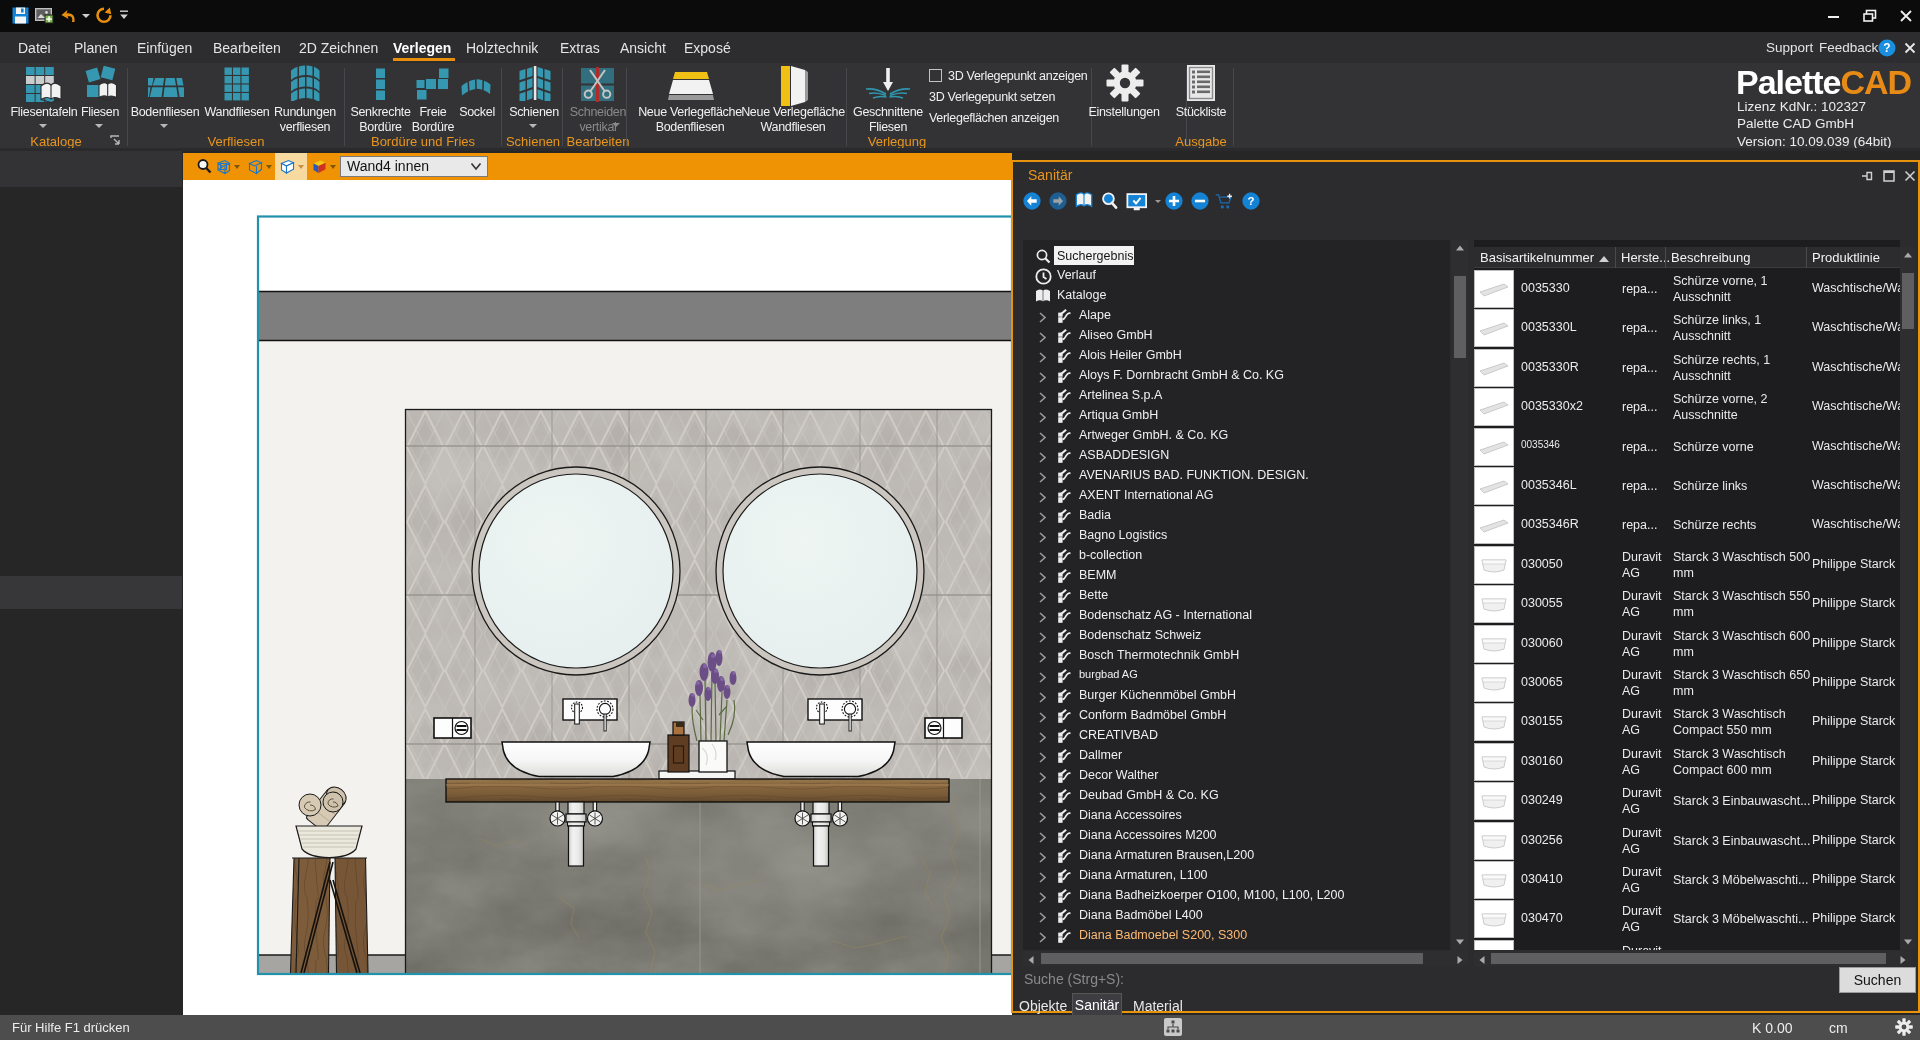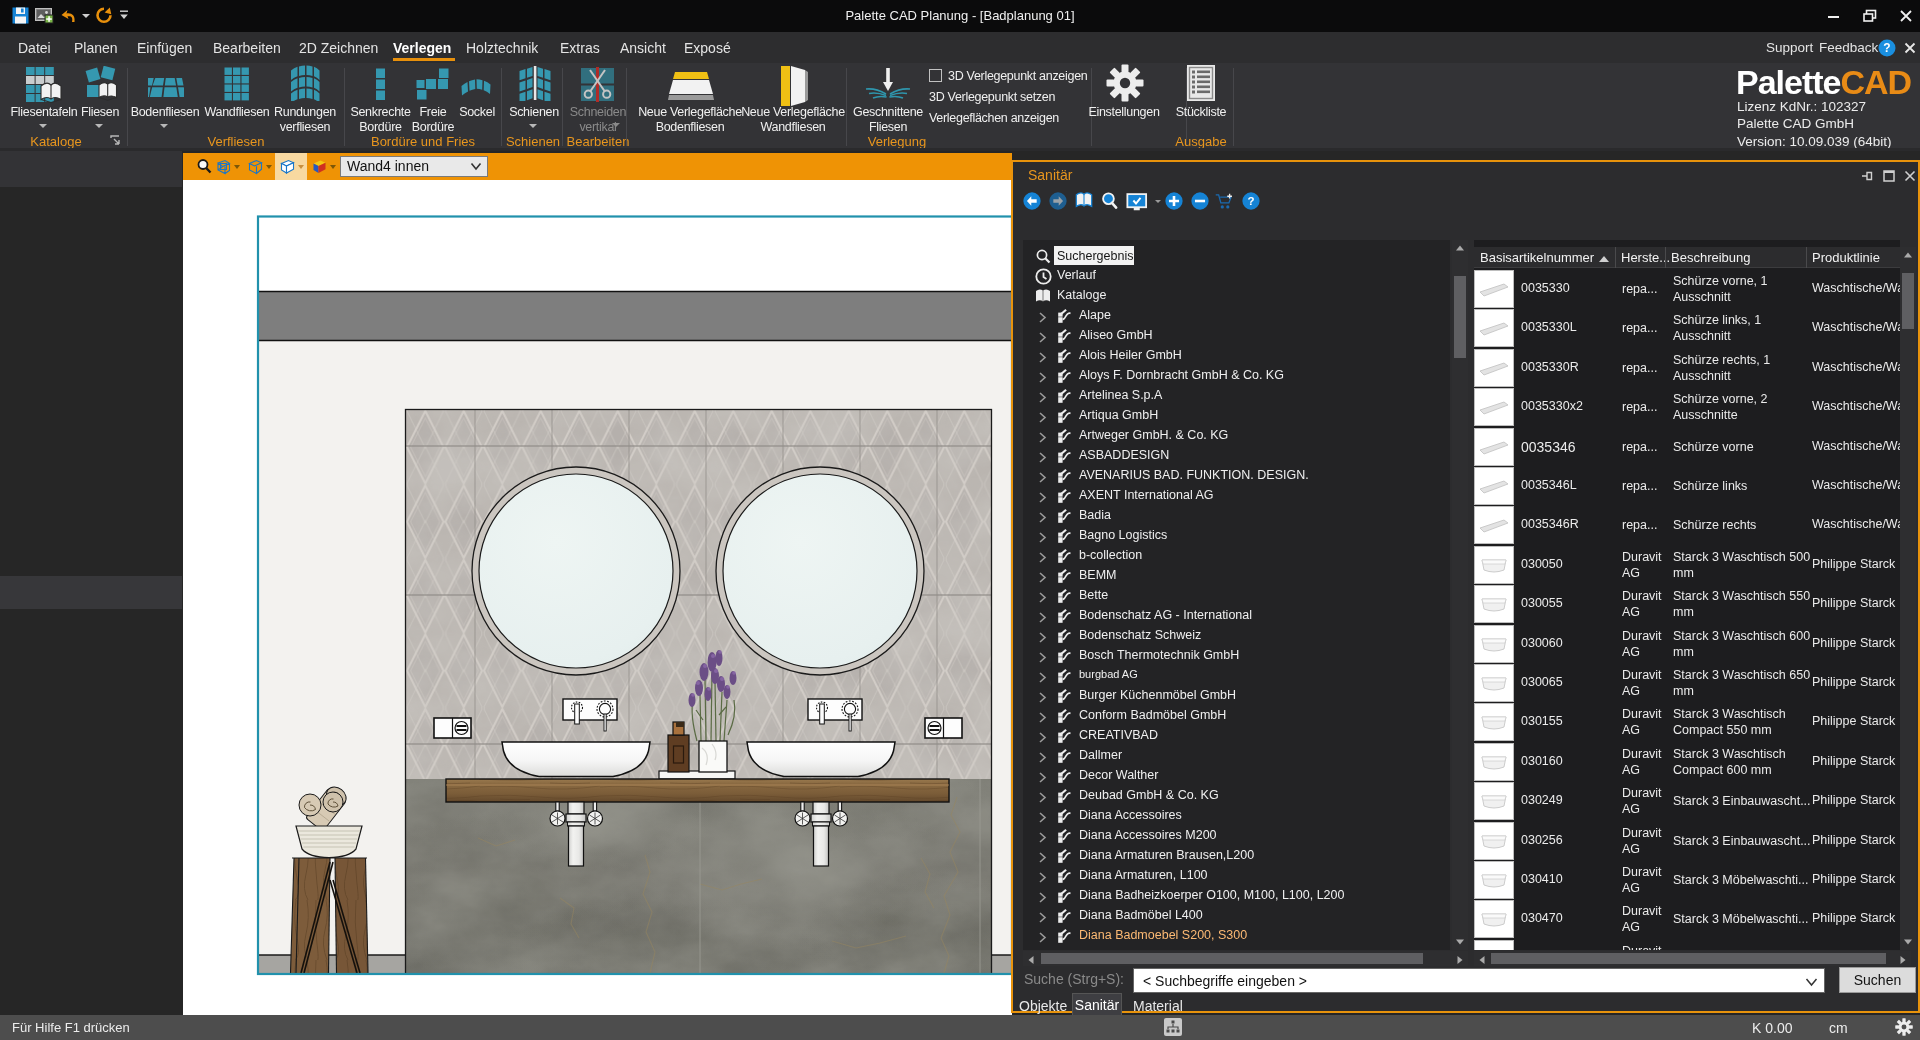--- a/index.html
+++ b/index.html
@@ -55,21 +55,20 @@
   </svg>
   <div class="caret" style="left:82px;top:14px;border-top-color:#cfcfcf"></div>
   <svg class="abs" style="left:96px;top:7px" width="17" height="17" viewBox="0 0 17 17">
     <path d="M8 1.8 A6.5 6.5 0 1 0 14.5 8.3" fill="none" stroke="#e8900c" stroke-width="2.6"></path>
     <path d="M13.8 0.5 L15.3 7.3 L8.6 5.6 Z" fill="#e8900c"></path>
   </svg>
   <svg class="abs" style="left:119px;top:10px" width="10" height="12" viewBox="0 0 10 12">
     <rect x="1" y="0.5" width="8" height="1.4" fill="#cfcfcf"></rect>
     <path d="M1.2 4.5 L8.8 4.5 L5 9 Z" fill="#cfcfcf"></path>
   </svg>
-  <div class="title">Palette CAD Planung - [Badplanung 01]</div>
 
   <svg class="abs" style="left:1826px;top:8px" width="16" height="16" viewBox="0 0 16 16">
       <rect x="2" y="8" width="11" height="2" fill="#f0f0f0"></rect>
     </svg>
   <svg class="abs" style="left:1862px;top:8px" width="16" height="16" viewBox="0 0 16 16">
     <rect x="4.5" y="2.5" width="9" height="7.5" fill="none" stroke="#f0f0f0" stroke-width="1.6"></rect>
     <rect x="2" y="6" width="8.5" height="7" fill="#0b0b0c" stroke="#f0f0f0" stroke-width="1.6"></rect>
   </svg>
   <svg class="abs" style="left:1898px;top:8px" width="16" height="16" viewBox="0 0 16 16">
     <path d="M3 3 L13 13 M13 3 L3 13" stroke="#f0f0f0" stroke-width="1.8"></path>
@@ -1033,21 +1032,21 @@
 <span class="abs" style="left:47px;top:12px;font-size:12.5px;color:#ebebeb">0035330x2</span>
 <span class="abs" style="left:148px;top:12px;font-size:12.5px;color:#ebebeb;line-height:16px">repa...</span>
 <span class="abs" style="left:199px;top:4px;font-size:12.5px;color:#ebebeb;line-height:16px;white-space:nowrap">Schürze vorne, 2<br>Ausschnitte</span>
 <span class="abs" style="left:338px;top:12px;font-size:12.5px;color:#ebebeb;white-space:nowrap">Waschtische/Wa</span>
 </div>
 <div class="abs" style="left:0;top:179.6px;width:426px;height:39.4px;overflow:hidden">
 <svg class="abs" style="left:0px;top:1px" width="40" height="38" viewBox="0 0 40 38">
           <rect x="0.5" y="0.5" width="39" height="37" fill="#ffffff" stroke="#bdbdbd"></rect>
           <path d="M6 22 L30 14 L34 17 L10 26 Z" fill="#e3e3e3" stroke="#c0c0c0" stroke-width="0.8"></path>
         </svg>
-<span class="abs" style="left:47px;top:12px;font-size:14px;color:#ebebeb">0035346</span>
+<span class="abs" style="left:47px;top:12px;font-size:10px;color:#ebebeb">0035346</span>
 <span class="abs" style="left:148px;top:12px;font-size:12.5px;color:#ebebeb;line-height:16px">repa...</span>
 <span class="abs" style="left:199px;top:12px;font-size:12.5px;color:#ebebeb;line-height:16px;white-space:nowrap">Schürze vorne</span>
 <span class="abs" style="left:338px;top:12px;font-size:12.5px;color:#ebebeb;white-space:nowrap">Waschtische/Wa</span>
 </div>
 <div class="abs" style="left:0;top:219.0px;width:426px;height:39.4px;overflow:hidden">
 <svg class="abs" style="left:0px;top:1px" width="40" height="38" viewBox="0 0 40 38">
           <rect x="0.5" y="0.5" width="39" height="37" fill="#ffffff" stroke="#bdbdbd"></rect>
           <path d="M6 22 L30 14 L34 17 L10 26 Z" fill="#e3e3e3" stroke="#c0c0c0" stroke-width="0.8"></path>
         </svg>
 <span class="abs" style="left:47px;top:12px;font-size:12.5px;color:#ebebeb">0035346L</span>
@@ -1216,26 +1215,20 @@
   <div class="abs" style="left:461px;top:789px;width:437px;height:15px;background:#2e2e30">
     <svg class="abs" style="left:4px;top:3.5px" width="8" height="10" viewBox="0 0 8 10">
         <path d="M6.5 1 L1.5 5 L6.5 9 Z" fill="#aaa"></path>
       </svg>
     <div class="abs" style="left:17px;top:2px;width:395px;height:11px;background:#5f5f62"></div>
     <svg class="abs" style="right:4px;top:3.5px" width="8" height="10" viewBox="0 0 8 10">
         <path d="M1.5 1 L6.5 5 L1.5 9 Z" fill="#aaa"></path>
       </svg>
   </div>
   <div class="abs" style="left:11px;top:809px;font-size:14px;color:#8a8a8a">Suche (Strg+S):</div>
-  <div class="abs" style="left:120px;top:806px;width:692px;height:25px;background:#ffffff;border:1px solid #666">
-    <span style="position:absolute;left:9px;top:4px;font-size:14px;color:#111">&lt; Suchbegriffe eingeben &gt;</span>
-    <svg class="abs" style="right:6px;top:8px" width="13" height="10" viewBox="0 0 13 10">
-        <path d="M1.5 2 L6.5 8 L11.5 2" fill="none" stroke="#333" stroke-width="1.5"></path>
-      </svg>
-  </div>
   <div class="abs" style="left:826px;top:805px;width:77px;height:26px;background:#dcdcdc;border:1px solid #9a9a9a;text-align:center;font-size:14px;color:#111;padding-top:4px">Suchen</div>
   <div class="abs" style="left:6px;top:836px;font-size:14px;color:#e8e8e8">Objekte</div>
   <div class="abs" style="left:59px;top:831px;width:50px;height:22px;background:#3e3e42;border:1px solid #555;border-bottom:none;text-align:center;font-size:14px;color:#fff;padding-top:3px">Sanitär</div>
   <div class="abs" style="left:120px;top:836px;font-size:14px;color:#e8e8e8">Material</div>
 </div>
 <div id="statusbar">
   <span style="position:absolute;left:12px;top:5px;">Für Hilfe F1 drücken</span>
   <div class="abs" style="left:1164px;top:3px;width:18px;height:18px;background:#c9c9c9;border-radius:2px">
     <svg width="18" height="18" viewBox="0 0 18 18">
       <rect x="7.5" y="2.5" width="3" height="3" fill="#4a4a4a"></rect>

